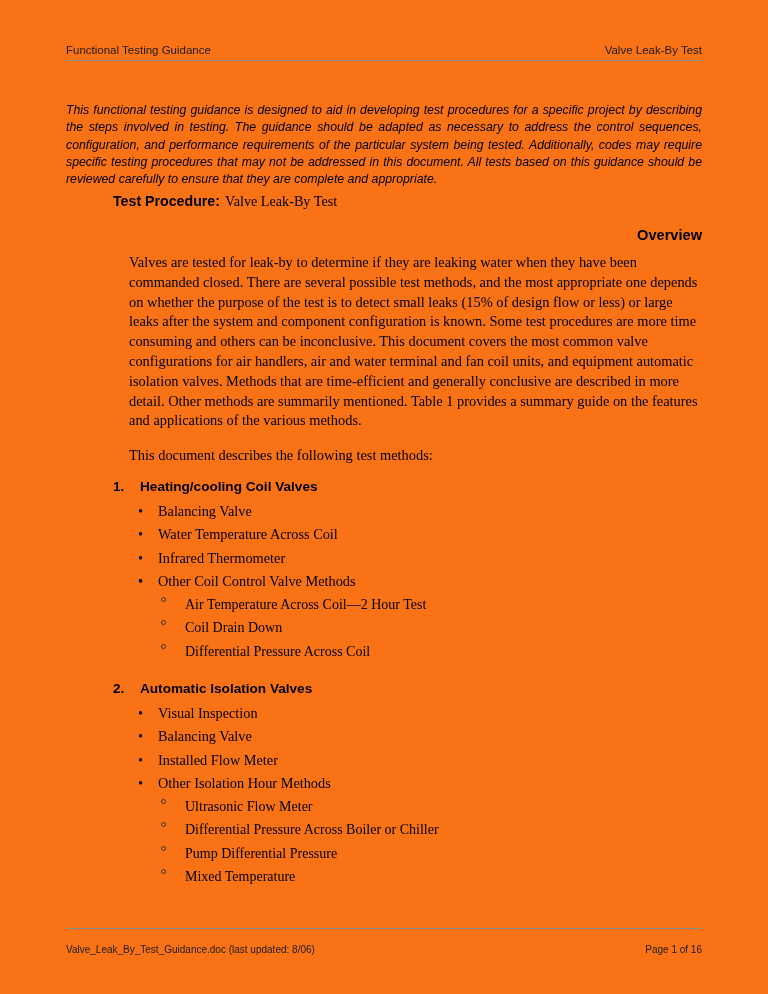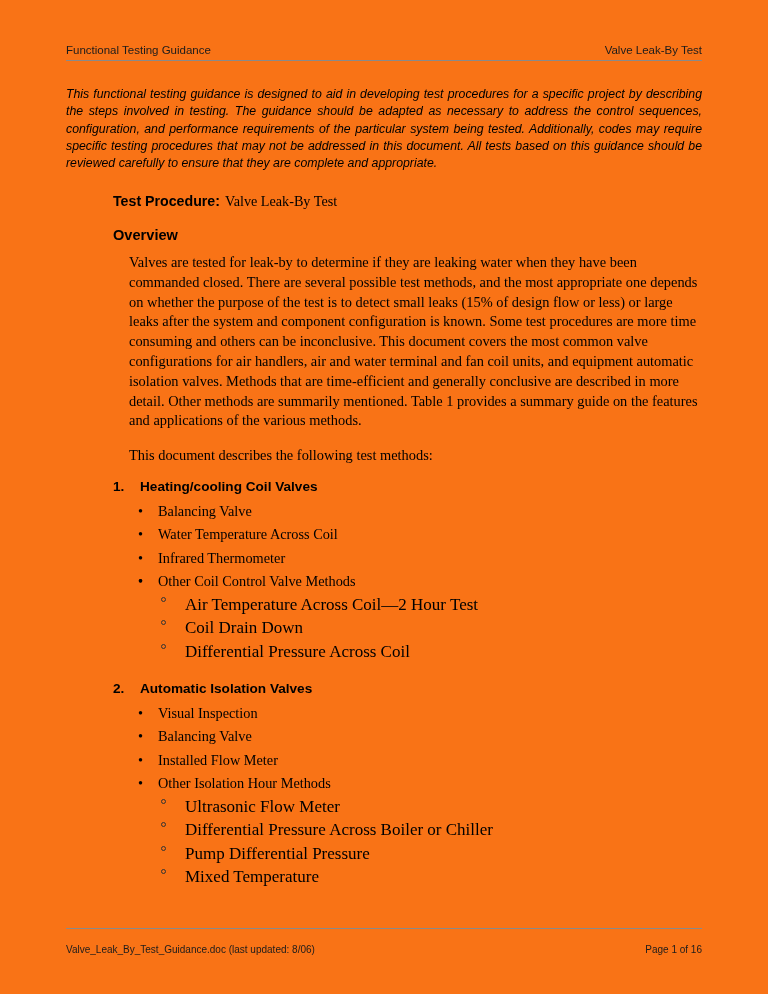--- a/index.html
+++ b/index.html
@@ -40,21 +40,21 @@
     border-bottom: 1px solid #8a8a8a;
     box-sizing: border-box;
   }
   .doc-header .h-left,
   .doc-header .h-right { white-space: nowrap; }
 
   
   .intro {
     position: absolute;
     left: 66px;
-    top: 86px;
+    top: 102px;
     width: 636px;
     font-family: "Liberation Sans", sans-serif;
     font-style: italic;
     font-size: 12.3px;
     line-height: 17.3px;
     text-align: justify;
     color: #000000;
   }
 
   
@@ -82,20 +82,21 @@
     margin-left: 5px;
   }
 
   h2.section-heading {
     font-family: "Liberation Sans", sans-serif;
     font-weight: bold;
     font-size: 14.6px;
     margin: 0 0 8px 0;
     line-height: 19px;
     color: #000;
+    text-align: right;
   }
 
   p.body-para {
     font-family: "Liberation Serif", serif;
     font-size: 14.4px;
     line-height: 19.8px;
     margin: 0 0 15px 16px;
     text-align: left;
     color: #000;
   }
@@ -148,21 +149,21 @@
   
   ul.subbullets {
     list-style: none;
     margin: 3px 0 0 0;
     padding: 0;
   }
   ul.subbullets > li.subbullet-item {
     position: relative;
     padding-left: 72px;
     font-family: "Liberation Serif", serif;
-    font-size: 17px;
+    font-size: 14px;
     line-height: 18px;
     margin-bottom: 5.5px;
     color: #000;
   }
   ul.subbullets > li.subbullet-item > .marker-hollow {
     position: absolute;
     left: 48px;
     top: 1px;
     width: 5px;
     height: 5px;

